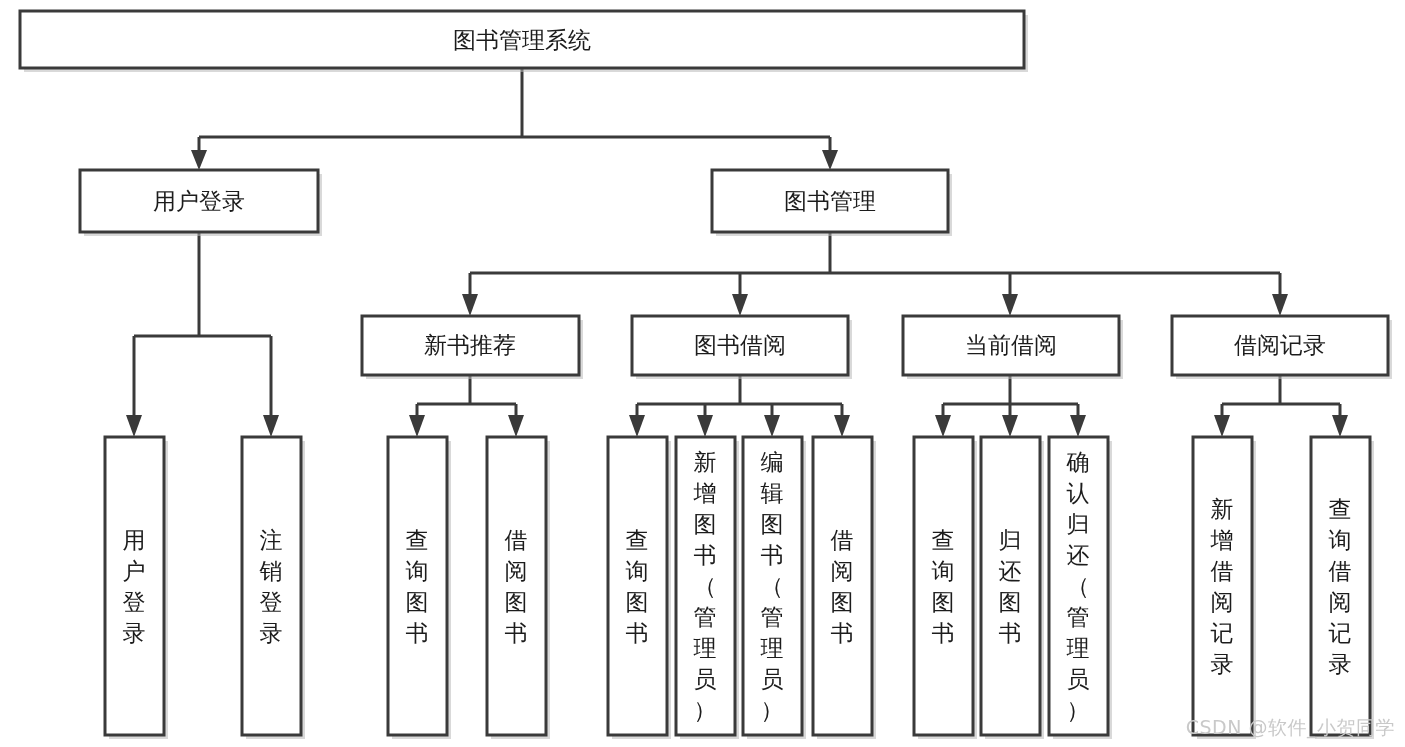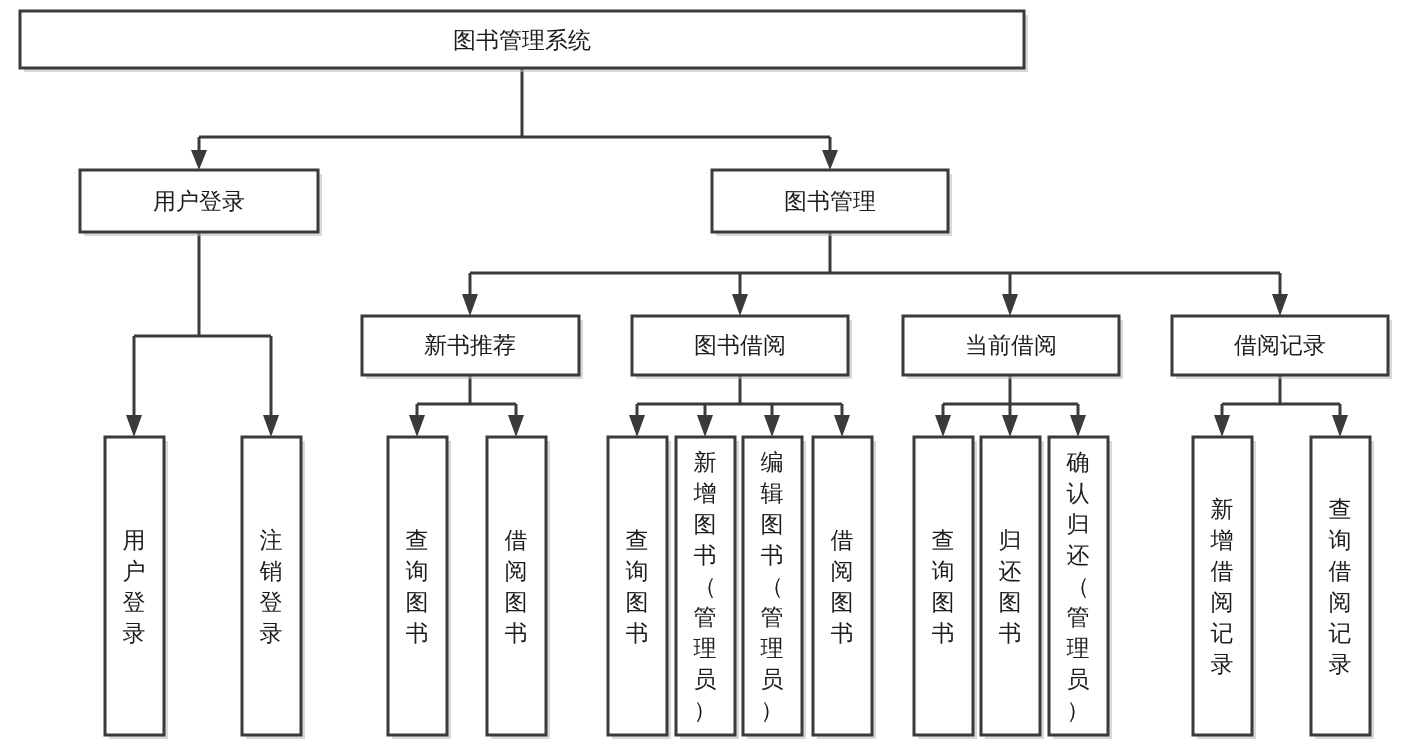--- a/index.html
+++ b/index.html
@@ -266,13 +266,14 @@
     </g>
 
     <g>
       <rect class="node-rect-shadow" x="1315" y="441" width="59" height="298"></rect>
       <rect class="node-rect" x="1311" y="437" width="59" height="298"></rect>
       <text class="node-label-vertical" x="1340" y="586"><tspan x="1340" y="508.5" text-anchor="middle" dominant-baseline="central">查</tspan><tspan x="1340" y="539.5" text-anchor="middle" dominant-baseline="central">询</tspan><tspan x="1340" y="570.5" text-anchor="middle" dominant-baseline="central">借</tspan><tspan x="1340" y="601.5" text-anchor="middle" dominant-baseline="central">阅</tspan><tspan x="1340" y="632.5" text-anchor="middle" dominant-baseline="central">记</tspan><tspan x="1340" y="663.5" text-anchor="middle" dominant-baseline="central">录</tspan></text>
     </g>
 
   </svg>
 
+  <div class="watermark-text">CSDN @软件_小贺同学</div>
 </div>
 
 </body></html>

